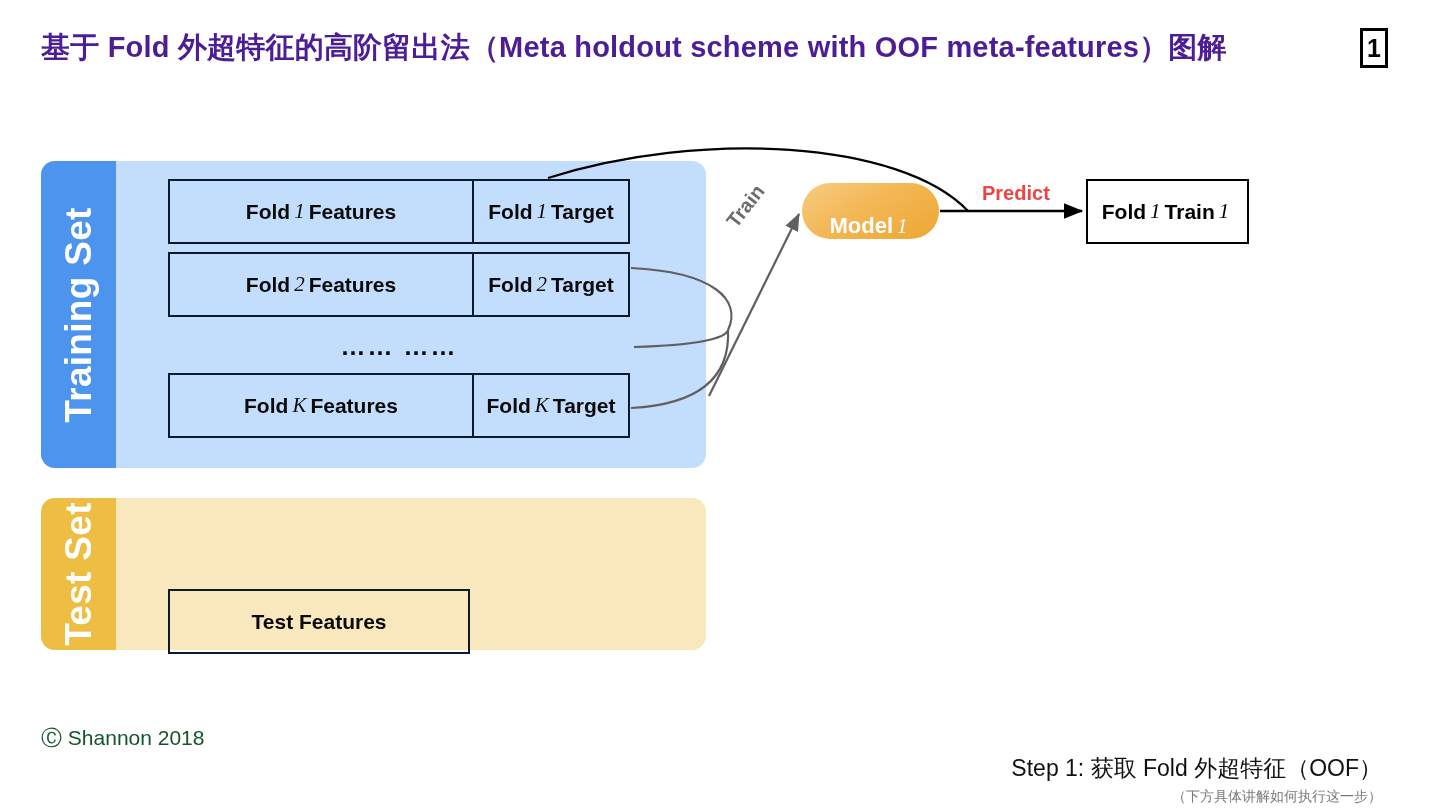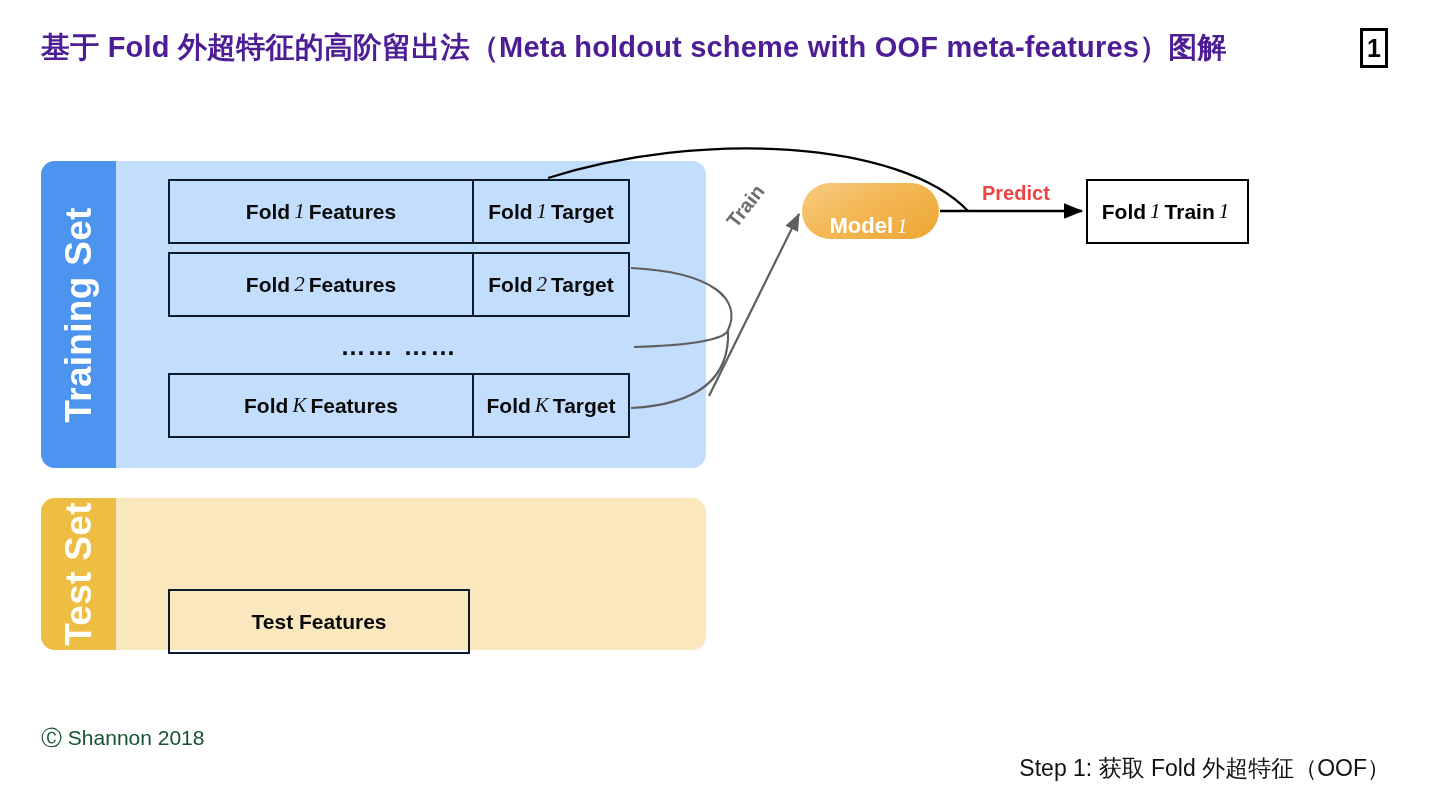--- a/index.html
+++ b/index.html
@@ -231,21 +231,21 @@
   #copyright {
     position: absolute;
     left: 41px;
     top: 724px;
     font-size: 21px;
     color: #14532d;
     white-space: nowrap;
   }
   #step-caption {
     position: absolute;
-    right: 50px;
+    right: 58px;
     top: 753px;
     text-align: right;
   }
   #step-caption-main {
     font-size: 23px;
     color: #111111;
     white-space: nowrap;
   }
   #step-caption-sub {
     font-size: 14px;
@@ -353,13 +353,14 @@
   <span class="num">1</span>
 </div>
 
 <div id="train-label">Train</div>
 <div id="predict-label">Predict</div>
 
 <div id="copyright">Ⓒ Shannon 2018</div>
 
 <div id="step-caption">
   <div id="step-caption-main">Step 1: 获取 Fold 外超特征（OOF）</div>
+  <div id="step-caption-sub">（下方具体讲解如何执行这一步）</div>
 </div>
 
 </body></html>

